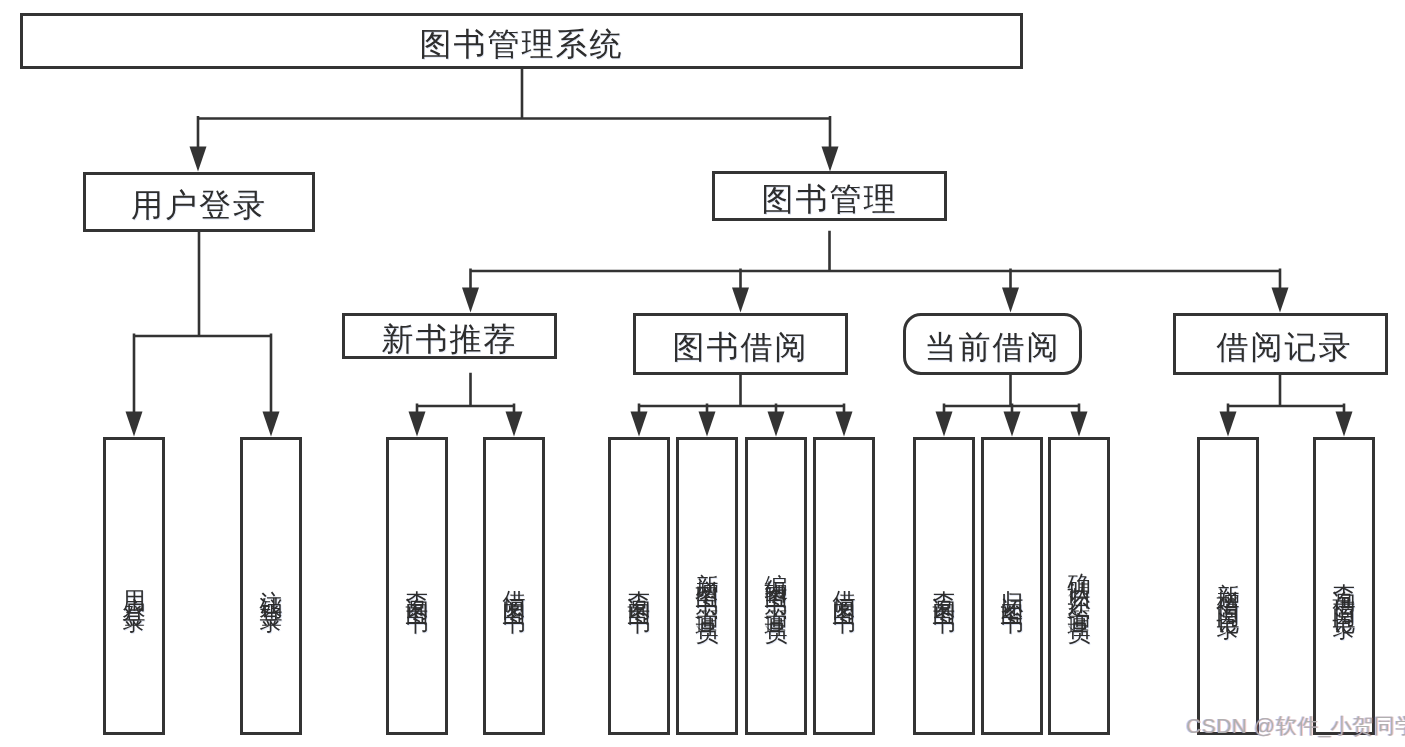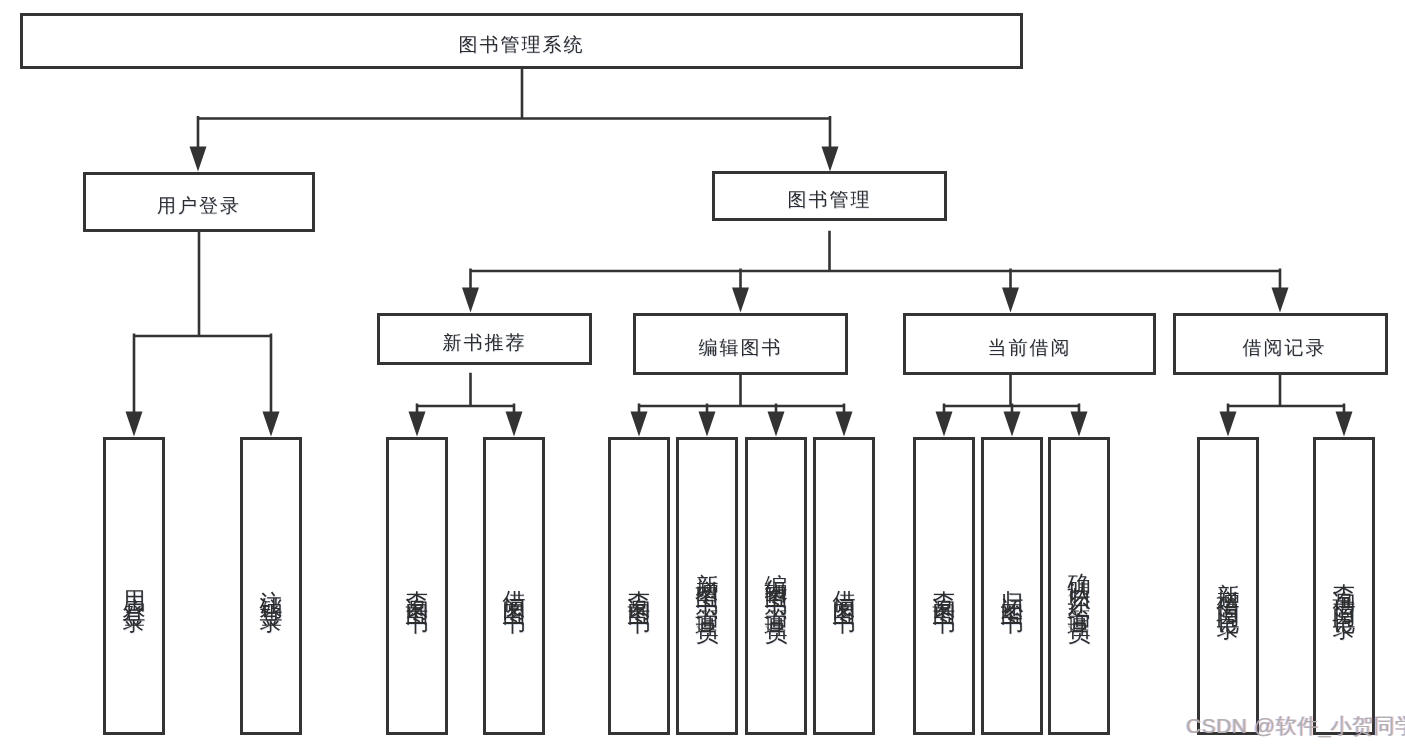--- a/index.html
+++ b/index.html
@@ -8,21 +8,21 @@
     font-family:"Liberation Sans", sans-serif;overflow:hidden;
   }
   .connector{position:absolute;left:0;top:0;width:1405px;height:747px;pointer-events:none;}
   .connector path{stroke:var(--line,#333333);stroke-width:2.6;fill:none;stroke-linecap:square;}
   .connector polygon{fill:var(--line,#333333);stroke:none;}
   .node{
     position:absolute;box-sizing:border-box;border:3px solid var(--box-border,#343434);
     background:#fff;display:flex;align-items:center;justify-content:center;
     color:var(--text,#2d2d2d);
   }
-  .h-label{font-size:19px;letter-spacing:2px;white-space:nowrap;text-shadow:0.7px 0.7px 0 rgba(90,120,200,0.18);margin-top:8px;}
+  .h-label{font-size:32px;letter-spacing:2px;white-space:nowrap;text-shadow:0.7px 0.7px 0 rgba(90,120,200,0.18);margin-top:8px;}
   .leaf{width:62px;height:298px;top:437px;}
   .v-label{
     writing-mode:vertical-rl;text-orientation:mixed;
     font-size:23px;letter-spacing:7px;line-height:1;white-space:nowrap;
     text-shadow:0.7px 0.7px 0 rgba(90,120,200,0.18);
   }
   .watermark{
     position:absolute;left:1186px;top:712px;font-size:21px;letter-spacing:0.5px;
     color:var(--watermark,#b0b0b0);white-space:nowrap;z-index:5;
     text-shadow:1px 0 rgba(230,120,120,0.35), -1px 0 rgba(120,120,230,0.35);
@@ -73,27 +73,27 @@
     <span class="h-label">图书管理系统</span>
   </div>
 
   <div class="node" style="left:83px;top:172px;width:232px;height:60px;">
     <span class="h-label">用户登录</span>
   </div>
   <div class="node" style="left:712px;top:171px;width:235px;height:50px;">
     <span class="h-label">图书管理</span>
   </div>
 
-  <div class="node" style="left:377px;top:313px;width:215px;height:52px;">
+  <div class="node" style="left:342px;top:313px;width:215px;height:46px;">
     <span class="h-label">新书推荐</span>
   </div>
   <div class="node" style="left:633px;top:313px;width:215px;height:62px;">
-    <span class="h-label">编辑图书</span>
+    <span class="h-label">图书借阅</span>
   </div>
-  <div class="node" style="left:903px;top:313px;width:253px;height:62px;">
+  <div class="node" style="left:903px;top:313px;width:179px;height:62px;border-radius:18px;">
     <span class="h-label">当前借阅</span>
   </div>
   <div class="node" style="left:1173px;top:313px;width:215px;height:62px;padding-left:8px;">
     <span class="h-label">借阅记录</span>
   </div>
 
   <div class="node leaf" style="left:103px;">
     <span class="v-label">用户登录</span>
   </div>
   <div class="node leaf" style="left:240px;">

